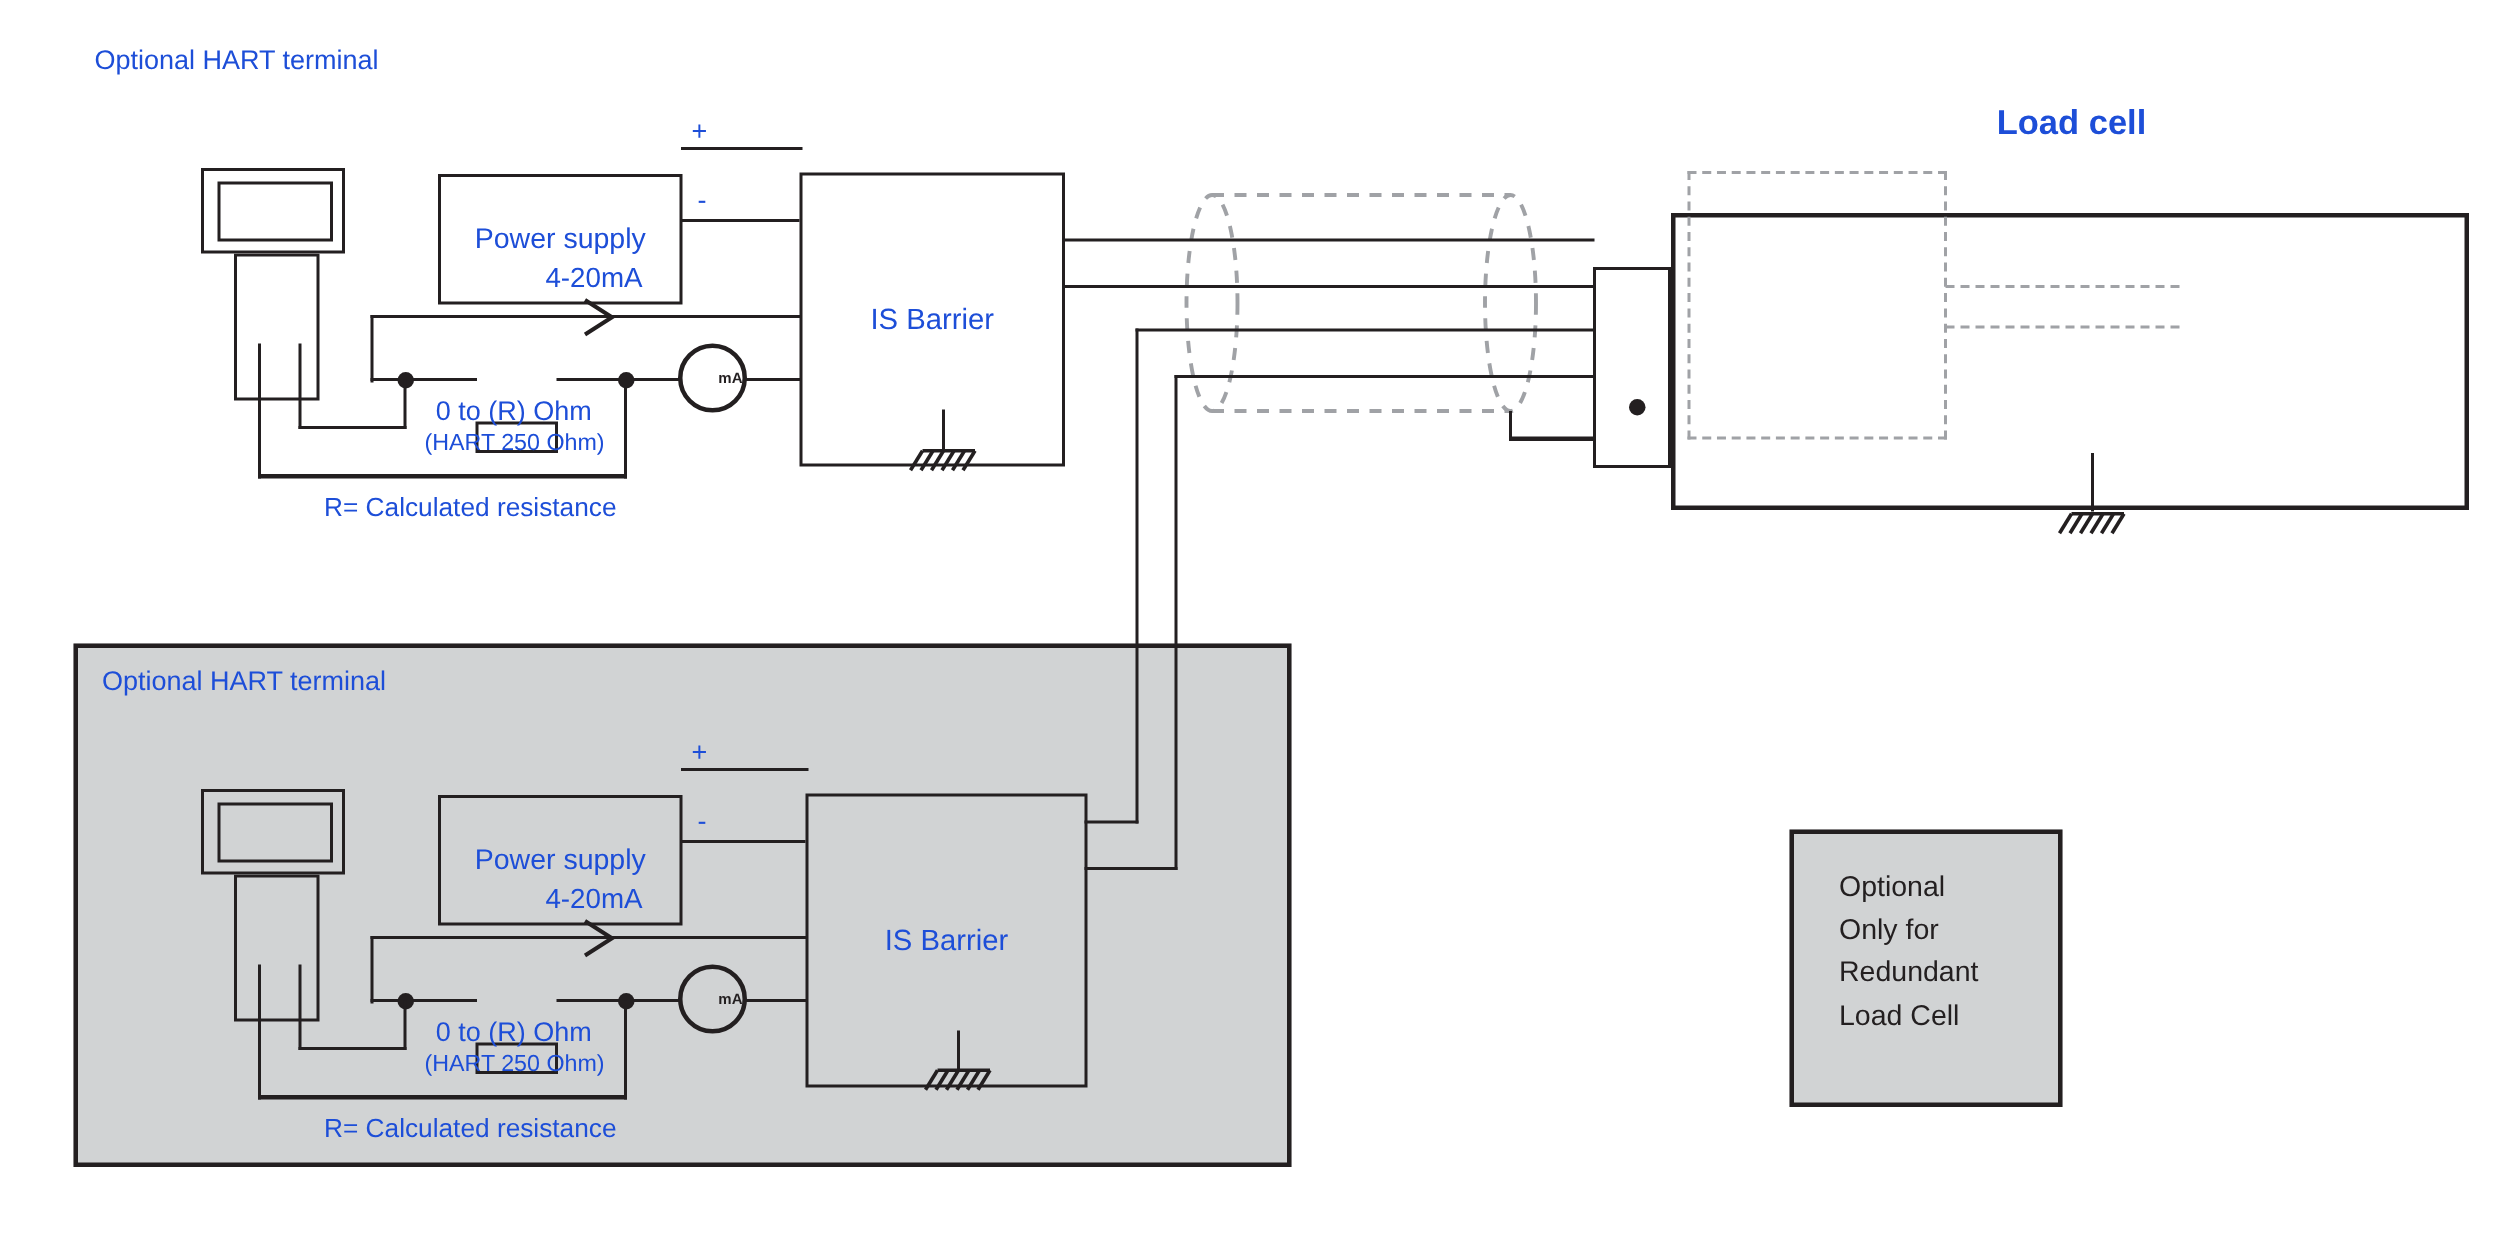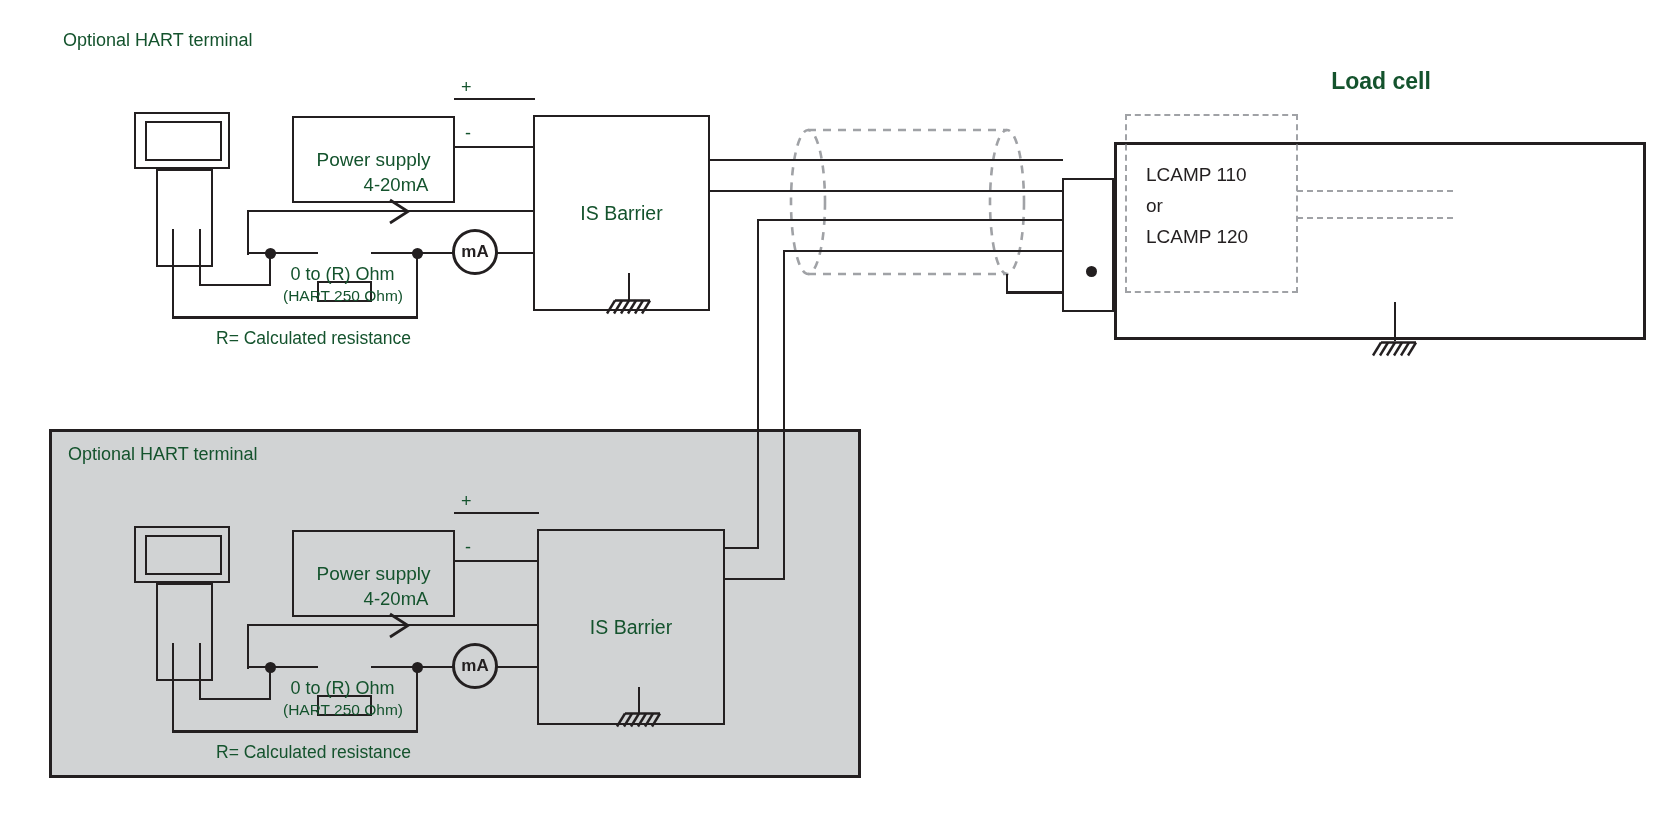--- a/index.html
+++ b/index.html
@@ -3,28 +3,28 @@
 <meta charset="utf-8">
 <style>
   html,body { margin:0; padding:0; background:#ffffff; }
   .stage {
     position:relative; width:1670px; height:828px; background:#ffffff;
     font-family:"Liberation Sans", sans-serif; color:#231f20; overflow:hidden;
   }
   .w   { position:absolute; background:#231f20; }
   .bx  { position:absolute; border:2.5px solid #231f20; box-sizing:border-box; background:#ffffff;margin-top:38px; }
   .bx.g { background:#d1d3d4; }
-  .lbl { position:absolute; white-space:nowrap; color:#14532d; }
+  .lbl { position:absolute; white-space:nowrap; color:#1d4ed8; }
   .ctr { text-align:center; }
   .flexc { display:flex; align-items:center; justify-content:center; }
   .dot { position:absolute; width:11px; height:11px; border-radius:50%; background:#231f20; }
   .meter {
     position:absolute; width:46px; height:46px; border:3px solid #231f20; border-radius:50%;
-    background:#ffffff; box-sizing:border-box; display:flex; align-items:center; justify-content:center;
-    font-weight:bold; font-size:17px;
+    background:#ffffff; box-sizing:border-box; display:flex; align-items:center; justify-content:flex-end;
+    font-weight:bold; font-size:10px;
   }
   .meter.g { background:#d1d3d4; }
   .dashbox { position:absolute; border:2.5px dashed #a0a2a6; box-sizing:border-box; }
   .dashline { position:absolute; border-top:2.5px dashed #a0a2a6; height:0; }
   .graypanel { position:absolute; border:3px solid #231f20; background:#d1d3d4; box-sizing:border-box; }
   svg { position:absolute; overflow:visible; }
   .bold { font-weight:bold; }
 </style>
 </head>
 <body>
@@ -155,43 +155,46 @@
       <line x1="9" y1="2.5" x2="44" y2="2.5"></line>
       <line x1="1" y1="15.5" x2="9" y2="2.5"></line>
       <line x1="8" y1="15.5" x2="16" y2="2.5"></line>
       <line x1="15" y1="15.5" x2="23" y2="2.5"></line>
       <line x1="22" y1="15.5" x2="30" y2="2.5"></line>
       <line x1="29" y1="15.5" x2="37" y2="2.5"></line>
       <line x1="36" y1="15.5" x2="44" y2="2.5"></line>
     </g>
   </svg>
 
+  <div class="graypanel" style="left:1193px; top:553px; width:182px; height:185px;">
+    <div style="position:absolute; left:30px; top:22px; font-size:19px; line-height:28.5px;">
+      <div>Optional</div>
+      <div>Only for</div>
+      <div>Redundant</div>
+      <div>Load Cell</div>
+    </div>
+  </div>
 
   <div class="w" style="left:708px; top:158.75px; width:355px; height:2.5px;"></div>
   <div class="w" style="left:708px; top:189.75px; width:355px; height:2.5px;"></div>
   <div class="w" style="left:756.75px; top:218.75px; width:306.5px; height:2.5px;"></div>
   <div class="w" style="left:756.75px; top:218.75px; width:2.5px; height:330.5px;"></div>
   <div class="w" style="left:782.75px; top:249.75px; width:280.5px; height:2.5px;"></div>
   <div class="w" style="left:782.75px; top:249.75px; width:2.5px; height:330.5px;"></div>
 
   <div class="w" style="left:1005.75px; top:274px; width:2.5px; height:19.5px;"></div>
   <div class="w" style="left:1005.75px; top:291px; width:86.5px; height:2.5px;"></div>
   <div class="w" style="left:1089.75px; top:274px; width:2.5px; height:19.5px;"></div>
 
   <div class="bx" style="left:1062px; top:140px; width:52px; height:134px;"></div>
   <div class="dot" style="left:1085.5px; top:265.5px;"></div>
 
   <div class="lbl ctr bold" style="left:1285px; top:68px; width:192px; font-size:23px;">Load cell</div>
   <div class="bx" style="left:1114px; top:104px; width:532px; height:198px; border-width:3px;"></div>
   <div class="dashbox" style="left:1125px; top:114px; width:173px; height:179px;"></div>
-  <div style="position:absolute; left:1146px; top:159px; font-size:19px; line-height:31px;">
-    <div>LCAMP 110</div>
-    <div>or</div>
-    <div>LCAMP 120</div>
-  </div>
   <div class="dashline" style="left:1297px; top:189.75px; width:156px;"></div>
   <div class="dashline" style="left:1297px; top:216.75px; width:156px;"></div>
 
   <div class="w" style="left:1393.75px; top:302px; width:2.5px; height:39px;"></div>
   <svg style="left:1372px; top:340px;" width="46" height="18" viewBox="0 0 46 18">
     <g stroke="#231f20" stroke-width="2.4" fill="none">
       <line x1="9" y1="2.5" x2="44" y2="2.5"></line>
       <line x1="1" y1="15.5" x2="9" y2="2.5"></line>
       <line x1="8" y1="15.5" x2="16" y2="2.5"></line>
       <line x1="15" y1="15.5" x2="23" y2="2.5"></line>

